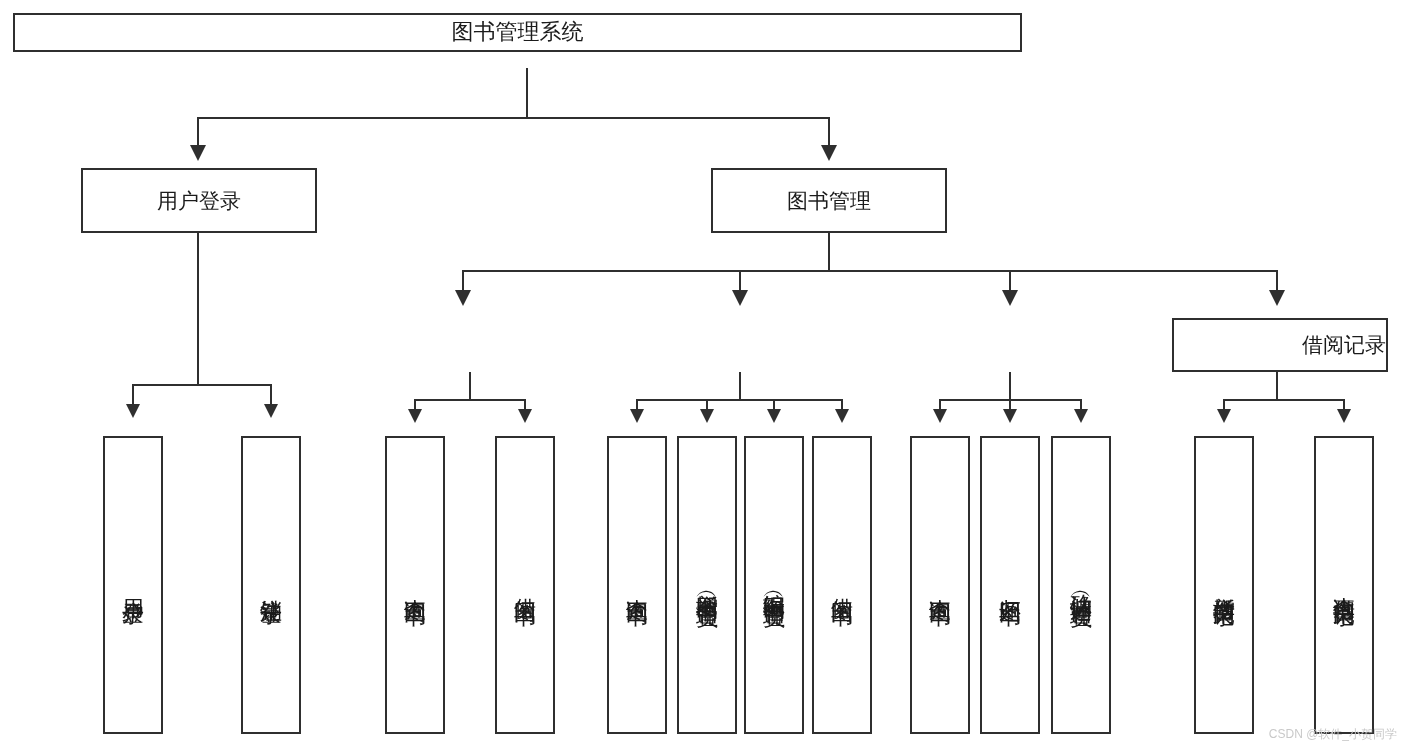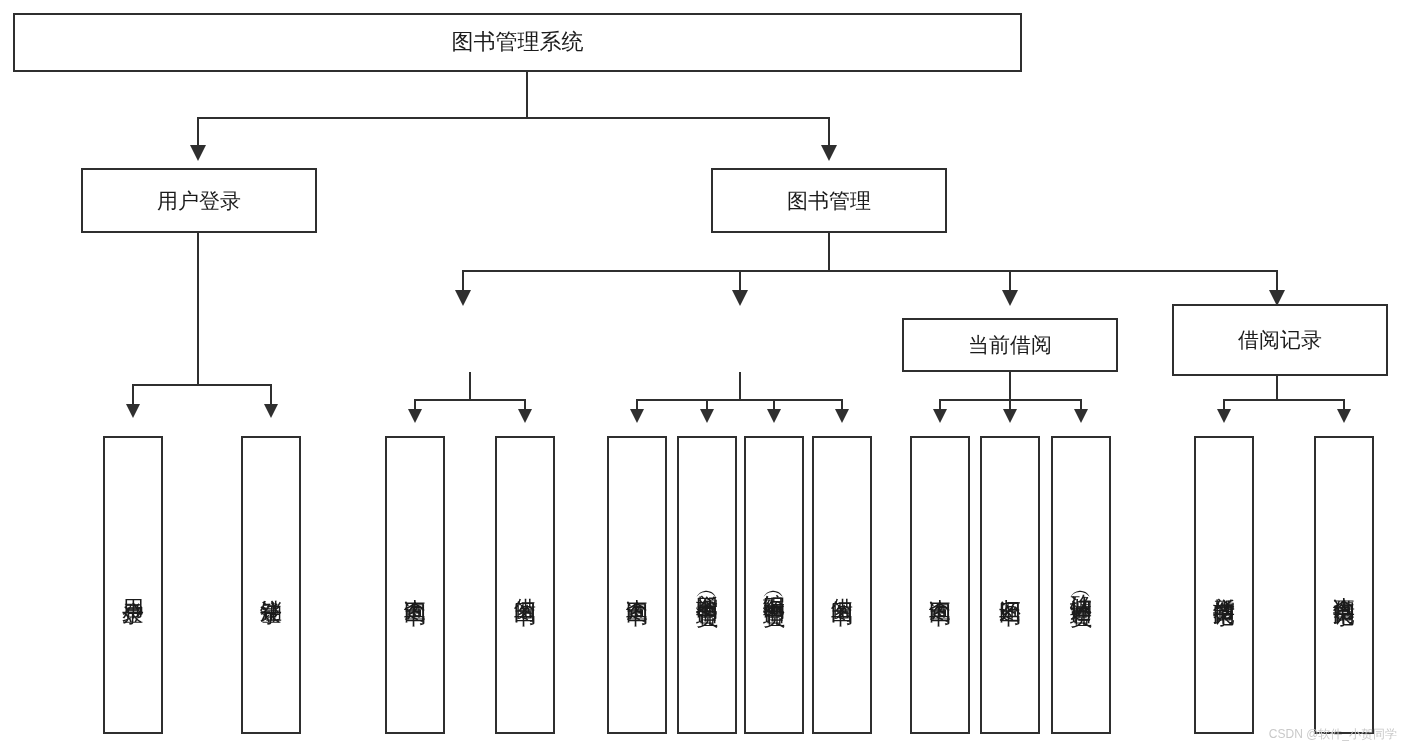--- a/index.html
+++ b/index.html
@@ -85,21 +85,21 @@
     z-index:9;
     white-space:nowrap;
     font-family:"Liberation Sans","DejaVu Sans",sans-serif;
   }
 </style>
 </head>
 <body>
 
 <div id="canvas">
 
-  <div class="node h root" style="left:13px;top:13px;width:1009px;height:59px;">
+  <div class="node h root" style="left:13px;top:13px;width:1009px;height:39px;">
     <span class="lbl">图书管理系统</span>
   </div>
 
   <div class="ln v" style="left:526px;top:68px;width:2px;height:50px;"></div>
 
   <div class="ln h" style="left:198px;top:117px;width:632px;height:2px;"></div>
 
   <div class="ln v" style="left:197px;top:117px;width:2px;height:30px;"></div>
   <div class="arrow" style="left:190px;top:145px;"></div>
 
@@ -129,24 +129,21 @@
 
   <div class="ln v" style="left:739px;top:270px;width:2px;height:22px;"></div>
   <div class="arrow" style="left:732px;top:290px;"></div>
 
   <div class="ln v" style="left:1009px;top:270px;width:2px;height:22px;"></div>
   <div class="arrow" style="left:1002px;top:290px;"></div>
 
   <div class="ln v" style="left:1276px;top:270px;width:2px;height:22px;"></div>
   <div class="arrow" style="left:1269px;top:290px;"></div>
 
-  <div class="node h" style="left:902px;top:318px;width:216px;height:54px;">
-    <span class="lbl">当前借阅</span>
-  </div>
-  <div class="node h" style="left:1172px;top:304px;width:216px;height:72px;">
+  <div class="node h" style="left:1172px;top:318px;width:216px;height:54px;justify-content:flex-end;">
     <span class="lbl">借阅记录</span>
   </div>
 
   <div class="ln v" style="left:469px;top:372px;width:2px;height:28px;"></div>
   <div class="ln h" style="left:415px;top:399px;width:110px;height:2px;"></div>
   <div class="ln v" style="left:414px;top:399px;width:2px;height:12px;"></div>
   <div class="arrow small" style="left:408px;top:409px;"></div>
   <div class="ln v" style="left:524px;top:399px;width:2px;height:12px;"></div>
   <div class="arrow small" style="left:518px;top:409px;"></div>
 

